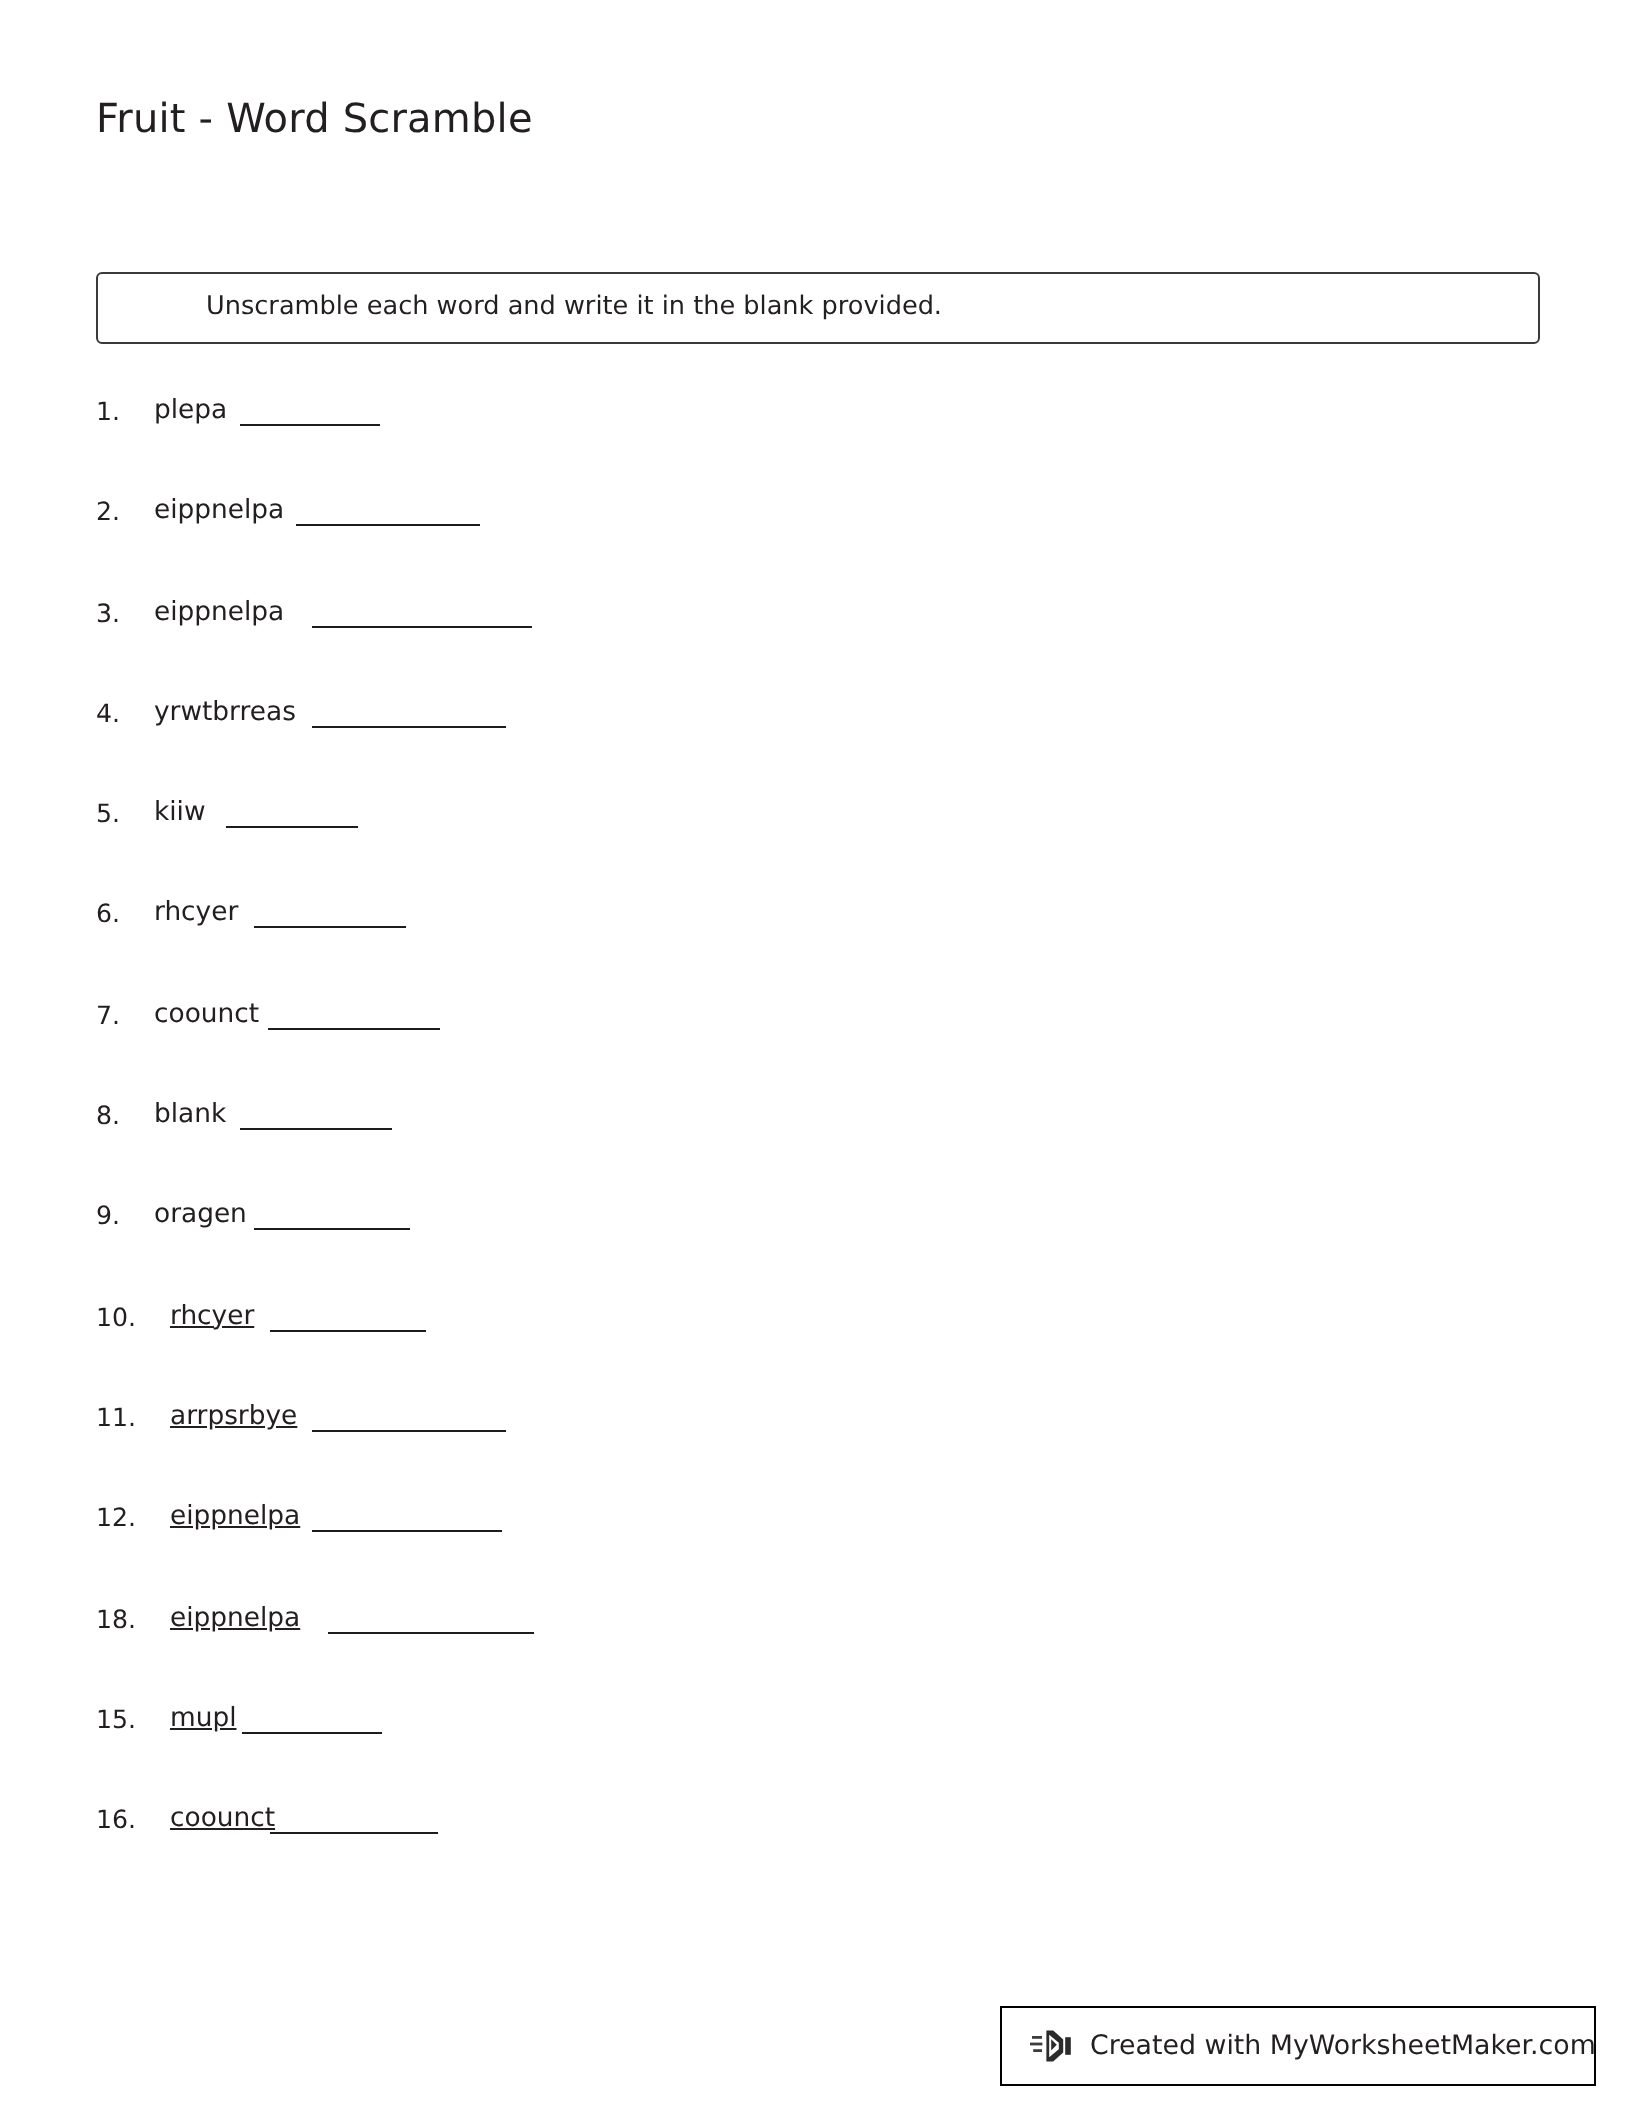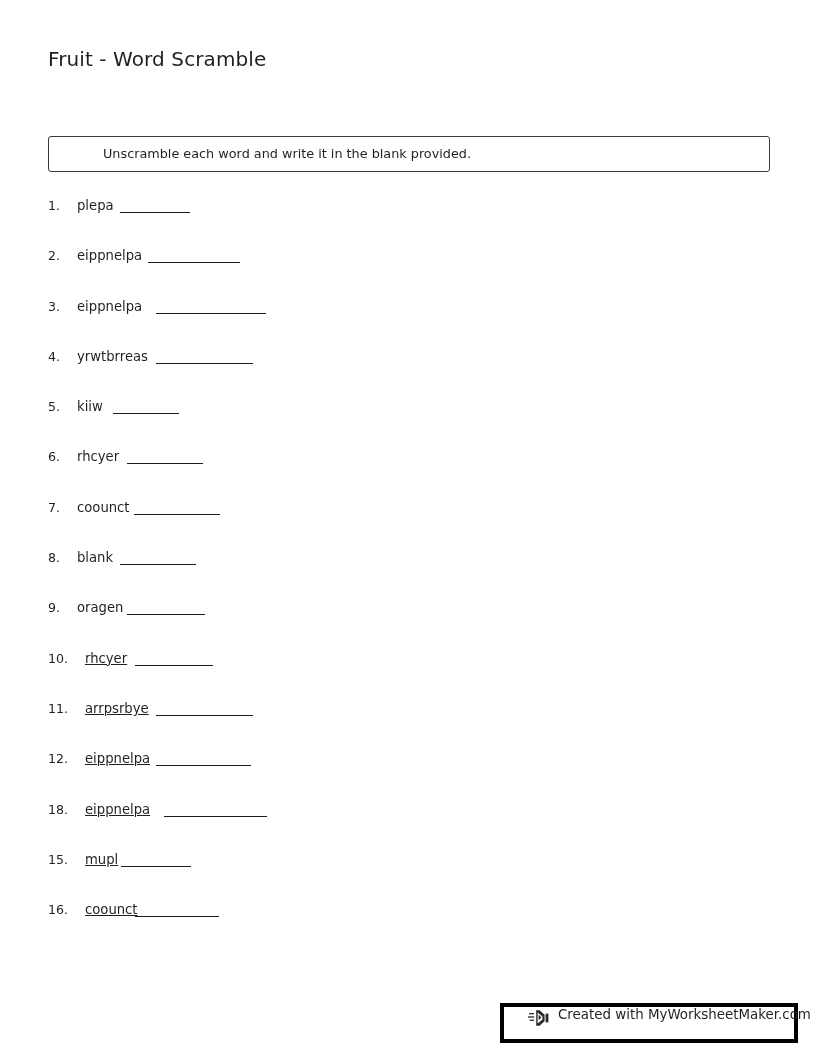--- a/index.html
+++ b/index.html
@@ -96,25 +96,26 @@
     border-bottom: 1.6px solid #1c1c1c;
   }
 
   
   .footer-badge {
     position: absolute;
     left: 500px;
     top: 1003px;
     width: 298px;
     height: 40px;
-    border: 4px solid #000000;
+    border: 1px solid #000000;
     background: #ffffff;
     box-sizing: border-box;
     display: flex;
-    padding-left: 24px;
+    align-items: center;
+    padding-left: 14px;
   }
   .footer-logo {
     width: 22px;
     height: 22px;
     flex: 0 0 22px;
     margin-right: 8px;
     display: block;
   }
   .footer-text {
     font-size: 13.4px;

